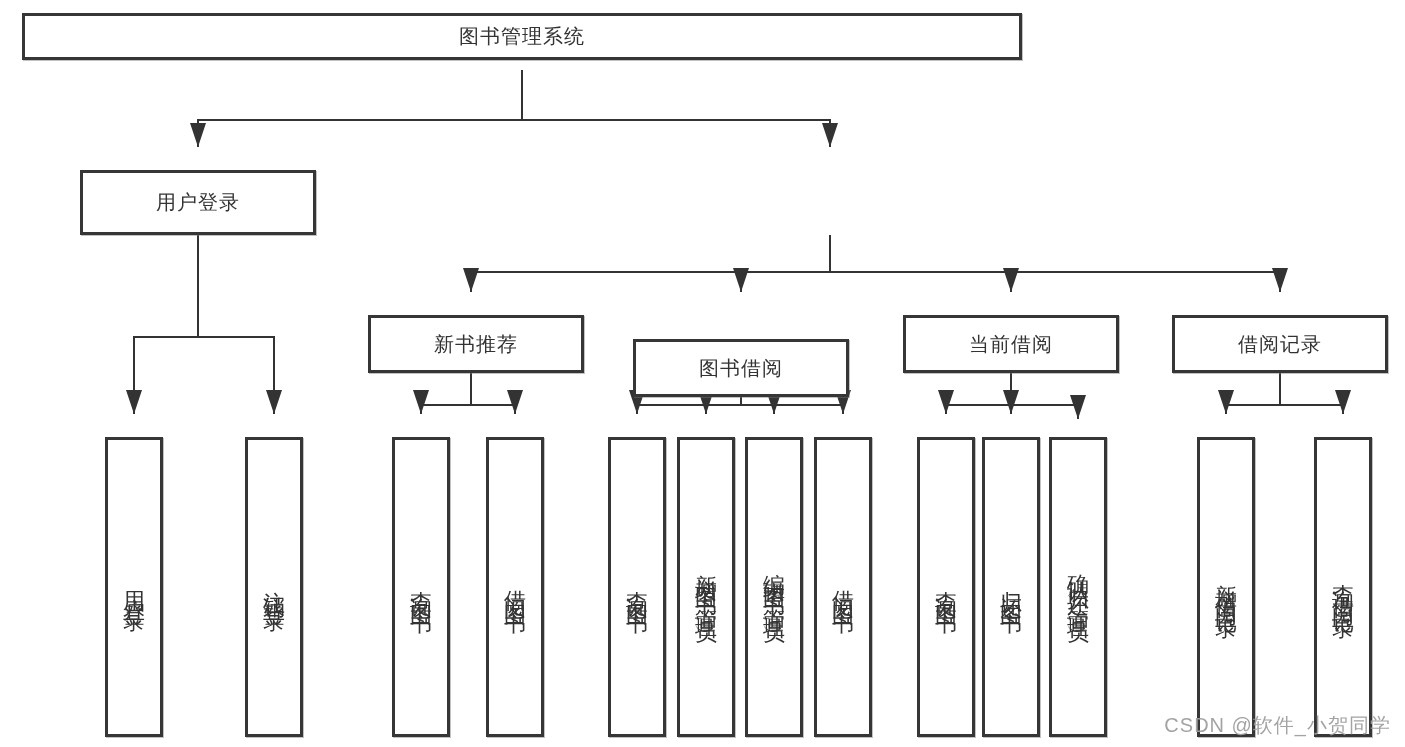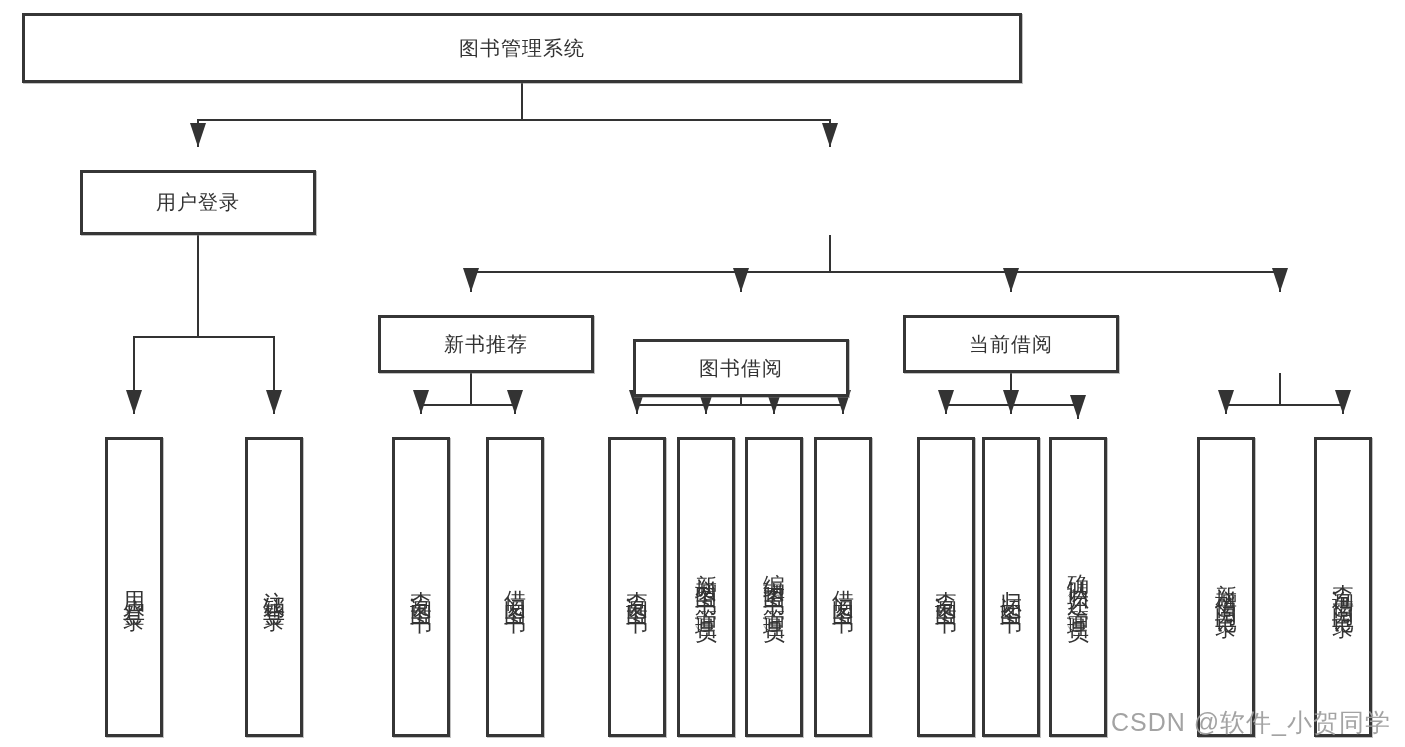--- a/index.html
+++ b/index.html
@@ -31,21 +31,21 @@
     justify-content: center;
     box-shadow: 1px 1px 0 rgba(120,120,120,0.45);
   }
   .node .label {
     font-size: 20px;
     font-weight: 500;
     color: #333333;
     letter-spacing: 1px;
     white-space: nowrap;
   }
-  .root-box   { left: 22px;  top: 13px;  width: 1000px; height: 70px; }
+  .root-box   { left: 22px;  top: 13px;  width: 1000px; height: 47px; }
   .branch-box { top: 170px; width: 236px; height: 65px; }
   .section-box{ top: 315px; width: 216px; height: 58px; }
   .vbox {
     position: absolute;
     top: 437px;
     width: 58px;
     height: 300px;
     background: #ffffff;
     border: 3px solid #363636;
     box-sizing: border-box;
@@ -61,21 +61,21 @@
     font-weight: 500;
     color: #333333;
     letter-spacing: 7px;
     line-height: 1;
     max-height: 286px;
   }
   .watermark {
     position: absolute;
     right: 14px;
     bottom: 8px;
-    font-size: 25px;
+    font-size: 20px;
     color: rgba(158,158,158,0.95);
     letter-spacing: 1px;
     white-space: nowrap;
     pointer-events: none;
   }
 </style>
 </head>
 <body>
 
 <div class="canvas">
@@ -124,28 +124,31 @@
   </svg>
 
   <div class="node root-box">
     <span class="label">图书管理系统</span>
   </div>
 
   <div class="node branch-box" style="left:80px;">
     <span class="label">用户登录</span>
   </div>
 
-  <div class="node section-box" style="left:378px;">
+  <div class="node section-box" style="left:368px;">
     <span class="label">新书推荐</span>
   </div>
   <div class="node section-box" style="left:633px;margin-top:24px;">
     <span class="label">图书借阅</span>
   </div>
   <div class="node section-box" style="left:903px;">
     <span class="label">当前借阅</span>
+  </div>
+  <div class="node section-box" style="left:1172px;">
+    <span class="label">借阅记录</span>
   </div>
 
   <div class="vbox" style="left:105px;">
     <span class="vlabel">用户登录</span>
   </div>
   <div class="vbox" style="left:245px;">
     <span class="vlabel">注销登录</span>
   </div>
 
   <div class="vbox" style="left:392px;">

